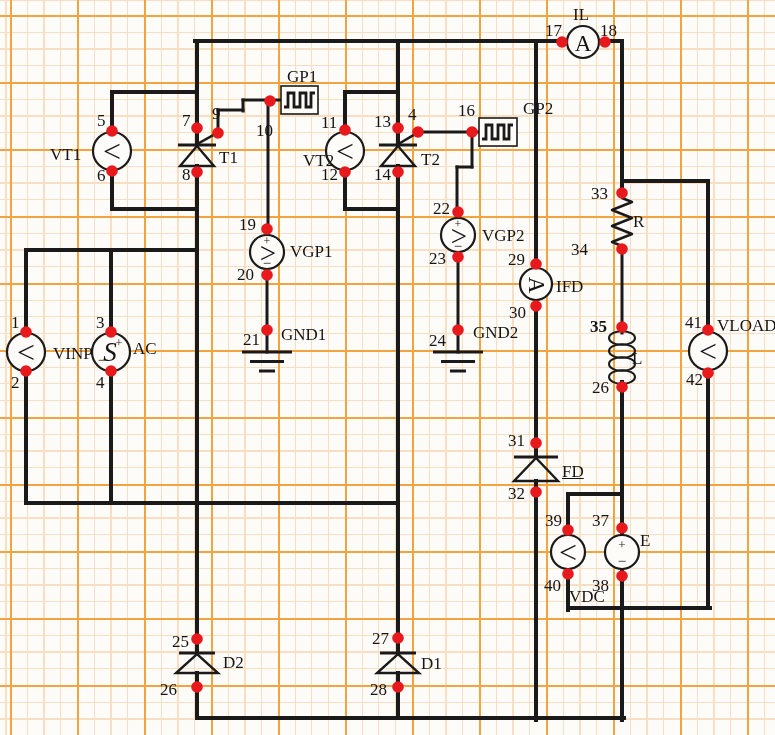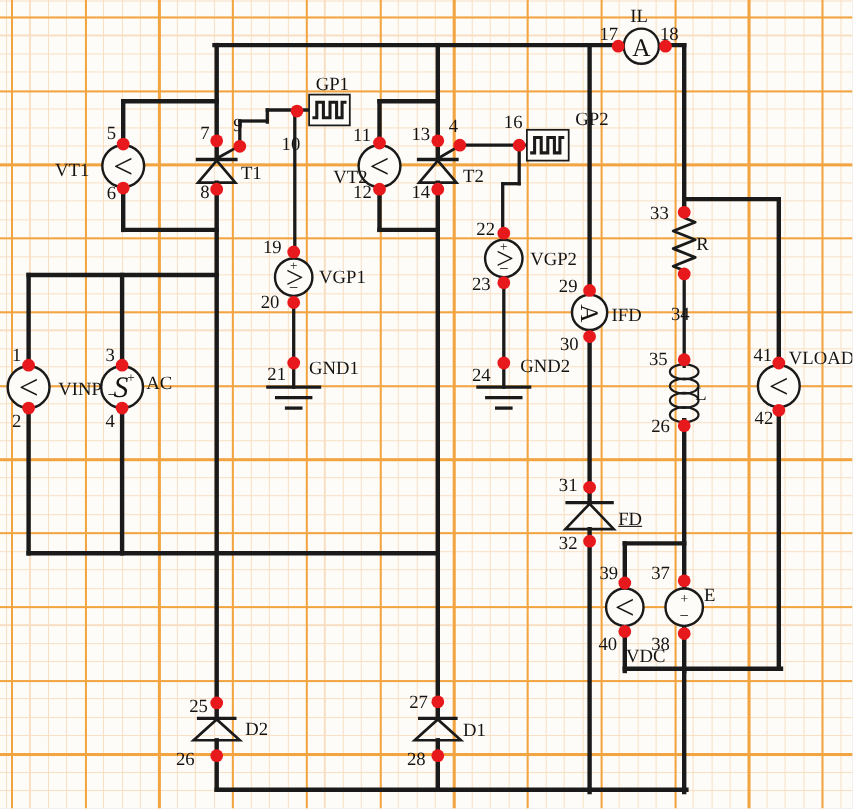--- a/index.html
+++ b/index.html
@@ -254,22 +254,22 @@
     <div class="lbl" style="left: 429px; top: 332px;">24</div>
     <div class="lbl" style="left: 172px; top: 633px;">25</div>
     <div class="lbl" style="left: 160px; top: 681px;">26</div>
     <div class="lbl" style="left: 372px; top: 630px;">27</div>
     <div class="lbl" style="left: 370px; top: 681px;">28</div>
     <div class="lbl" style="left: 508px; top: 251px;">29</div>
     <div class="lbl" style="left: 509px; top: 304px;">30</div>
     <div class="lbl" style="left: 508px; top: 432px;">31</div>
     <div class="lbl" style="left: 508px; top: 485px;">32</div>
     <div class="lbl" style="left: 591px; top: 185px;">33</div>
-    <div class="lbl" style="left: 610px; top: 241px; margin-top: 36px;">34</div>
-    <div class="lbl" style="left: 590px; top: 318px;">35</div>
+    <div class="lbl" style="left: 571px; top: 241px;">34</div>
+    <div class="lbl" style="left: 590px; top: 318px; font-weight: bold;">35</div>
     <div class="lbl" style="left: 592px; top: 379px;">26</div>
     <div class="lbl" style="left: 592px; top: 512px;">37</div>
     <div class="lbl" style="left: 592px; top: 577px;">38</div>
     <div class="lbl" style="left: 545px; top: 512px;">39</div>
     <div class="lbl" style="left: 544px; top: 577px;">40</div>
     <div class="lbl" style="left: 685px; top: 314px;">41</div>
     <div class="lbl" style="left: 686px; top: 371px;">42</div>
   </div>
 
 </body></html>

